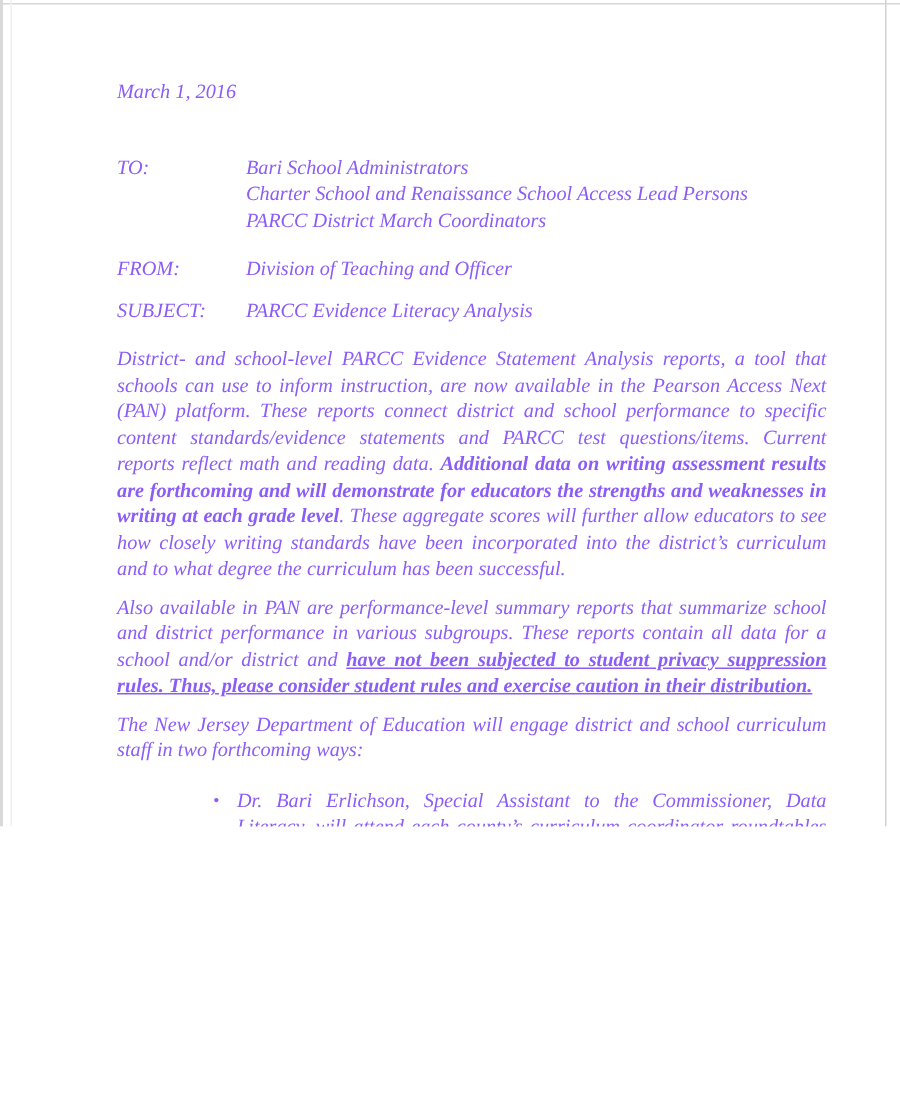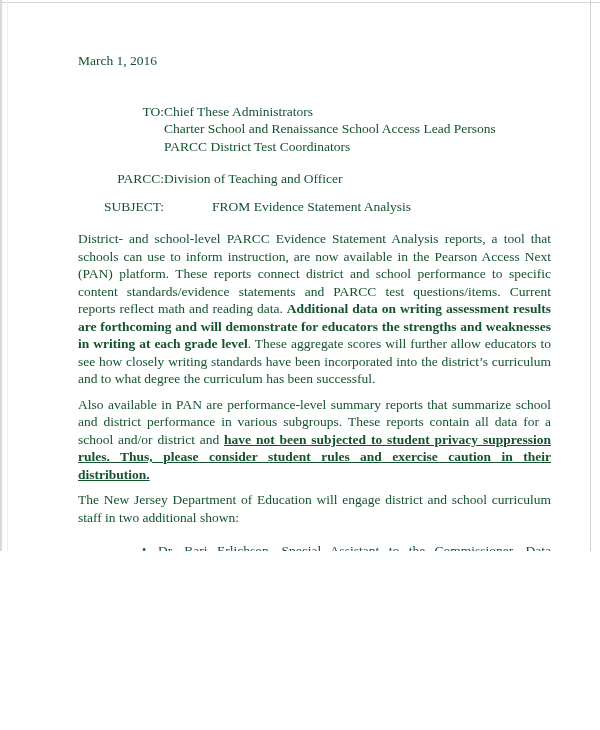--- a/index.html
+++ b/index.html
@@ -9,23 +9,24 @@
     height: 730px;
     background: #ffffff;
   }
   .page {
     position: relative;
     width: 600px;
     height: 551px;
     background: #ffffff;
     overflow: hidden;
     font-family: "Liberation Serif", "DejaVu Serif", serif;
-    color: #14532d;
+    color: #8b5cf6;
     font-size: 13.5px;
     line-height: 17.5px;
+    font-style: italic;
   }
   
   .edge { position: absolute; background: #d6d6d6; }
   .edge-top    { top: 2px; left: 0; right: 0; height: 1px; }
   .edge-bottom { top: 726px; left: 0; right: 0; height: 1px; background: #cfcfcf; }
   .edge-left   { left: 0; top: 0; bottom: 0; width: 2px; background: #d9d9d9; }
   .edge-left2  { left: 7px; top: 0; bottom: 0; width: 1px; background: #f0f0f0; }
   .edge-right  { left: 590px; top: 0; bottom: 0; width: 1px; background: #d2d2d2; }
 
   .content {
@@ -34,25 +35,24 @@
   }
   .date {
     margin: 0 0 33px 0;
   }
   .meta-row {
     display: flex;
     margin: 0;
   }
   .meta-row.to-row      { margin-bottom: 15px; }
   .meta-row.from-row    { margin-bottom: 10px; }
-  .meta-row.subject-row { margin-bottom: 15px; gap: 48px; }
+  .meta-row.subject-row { margin-bottom: 15px; }
   .meta-label {
     flex: none;
     width: 86px;
-    text-align: right;
   }
   .meta-value { flex: 1; }
 
   .body-para {
     margin: 0 0 8px 0;
     text-align: justify;
   }
   .bullet-list {
     list-style: none;
     margin: 16px 0 0 0;
@@ -84,43 +84,43 @@
   <div class="edge edge-left2"></div>
   <div class="edge edge-right"></div>
 
   <div class="content">
 
     <p class="date">March 1, 2016</p>
 
     <div class="meta-row to-row">
       <div class="meta-label">TO:</div>
       <div class="meta-value">
-        <div>Chief These Administrators</div>
+        <div>Bari School Administrators</div>
         <div>Charter School and Renaissance School Access Lead Persons</div>
-        <div>PARCC District Test Coordinators</div>
+        <div>PARCC District March Coordinators</div>
       </div>
     </div>
 
     <div class="meta-row from-row">
-      <div class="meta-label">PARCC:</div>
+      <div class="meta-label">FROM:</div>
       <div class="meta-value">
         <div>Division of Teaching and Officer</div>
       </div>
     </div>
 
     <div class="meta-row subject-row">
       <div class="meta-label">SUBJECT:</div>
-      <div class="meta-value">FROM Evidence Statement Analysis</div>
+      <div class="meta-value">PARCC Evidence Literacy Analysis</div>
     </div>
 
     <p class="body-para"><span>District- and school-level PARCC Evidence Statement Analysis reports, a tool that schools can use to inform instruction, are now available in the Pearson Access Next (PAN) platform.  These reports connect district and school performance to specific content standards/evidence statements and PARCC test questions/items.  Current reports reflect math and reading data.  </span><span class="seg-bold">Additional data on writing assessment results are forthcoming and will demonstrate for educators the strengths and weaknesses in writing at each grade level</span><span>. These aggregate scores will further allow educators to see how closely writing standards have been incorporated into the district’s curriculum and to what degree the curriculum has been successful.</span></p>
 
     <p class="body-para"><span>Also available in PAN are performance-level summary reports that summarize school and district performance in various subgroups. These reports contain all data for a school and/or district and </span><span class="seg-bold seg-underline">have not been subjected to student privacy suppression rules. Thus, please consider student rules and exercise caution in their distribution.</span></p>
 
-    <p class="body-para"><span>The New Jersey Department of Education will engage district and school curriculum staff in two additional shown:</span></p>
+    <p class="body-para"><span>The New Jersey Department of Education will engage district and school curriculum staff in two forthcoming ways:</span></p>
 
     <ul class="bullet-list">
       <li class="bullet-item">
         <span class="bullet-marker">•</span>
         <span class="bullet-text"><span>Dr. Bari Erlichson, Special Assistant to the Commissioner, Data Literacy, will attend each county’s curriculum coordinator roundtables over the next few weeks. The dates that have been established for each county are shown below. For details regarding times and location, please contact the appropriate county office. Dr. Erlichson’s presentation will provide an overview of the functionality of the reports and explain how to link a particular test question/item to a standard/evidence statement, its performance-level descriptor (PLD) and an exemplar from released PARCC test questions.</span></span>
       </li>
     </ul>
 
   </div>
 </div>

